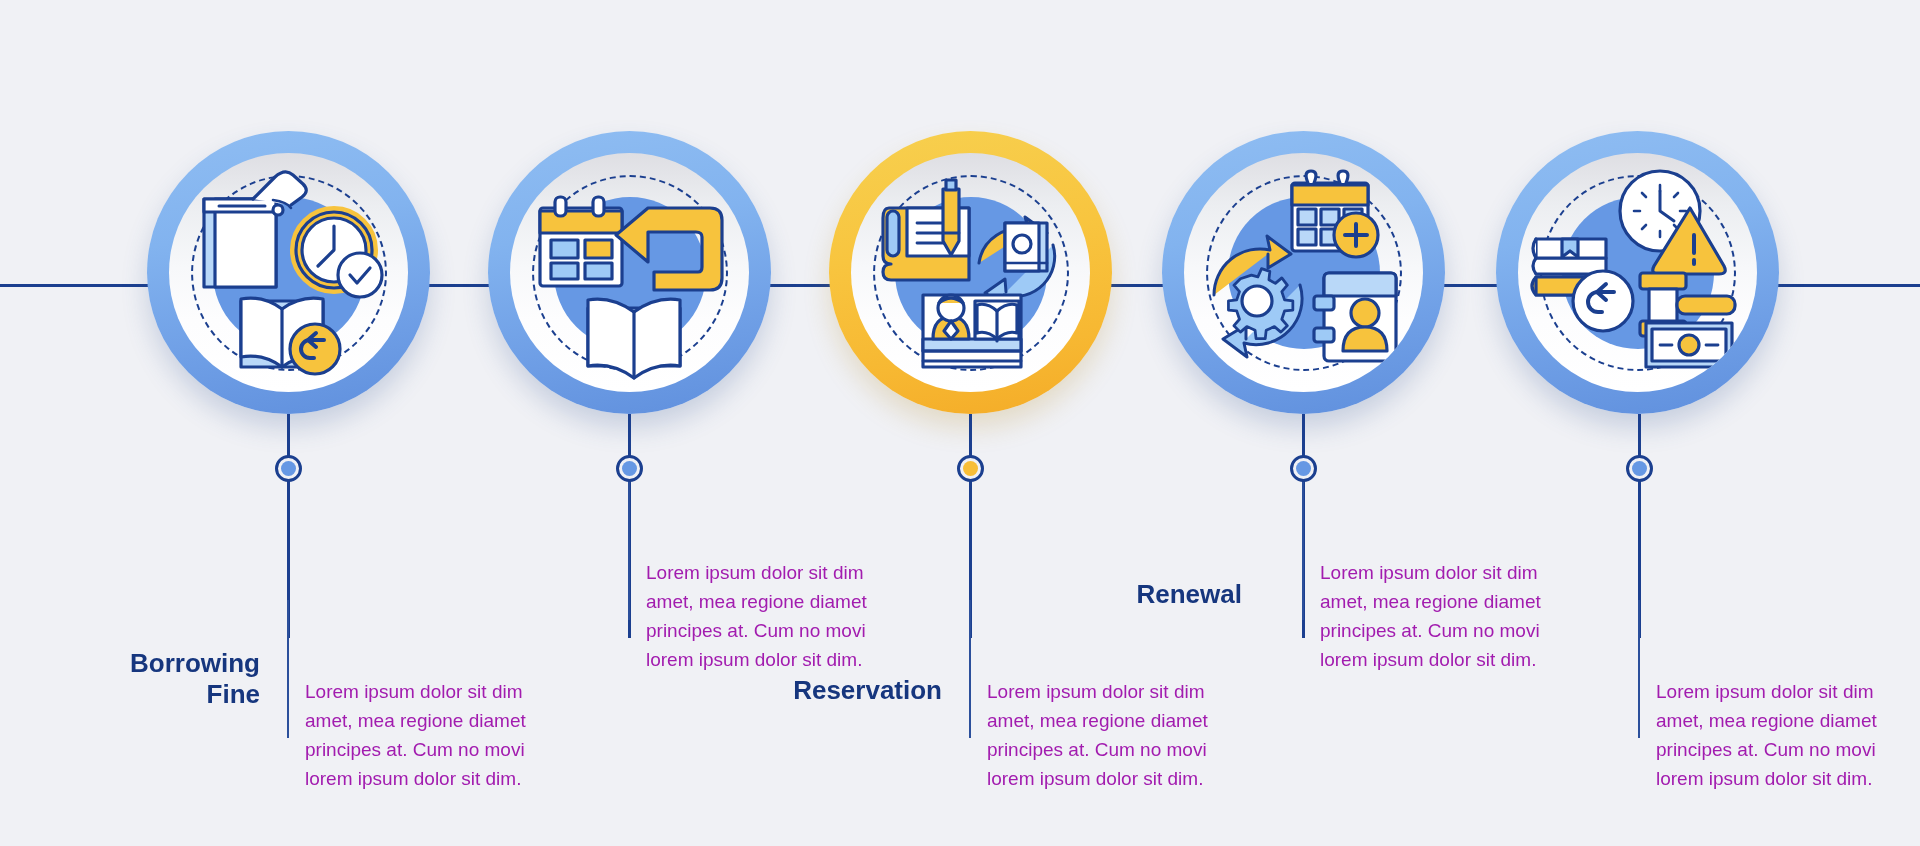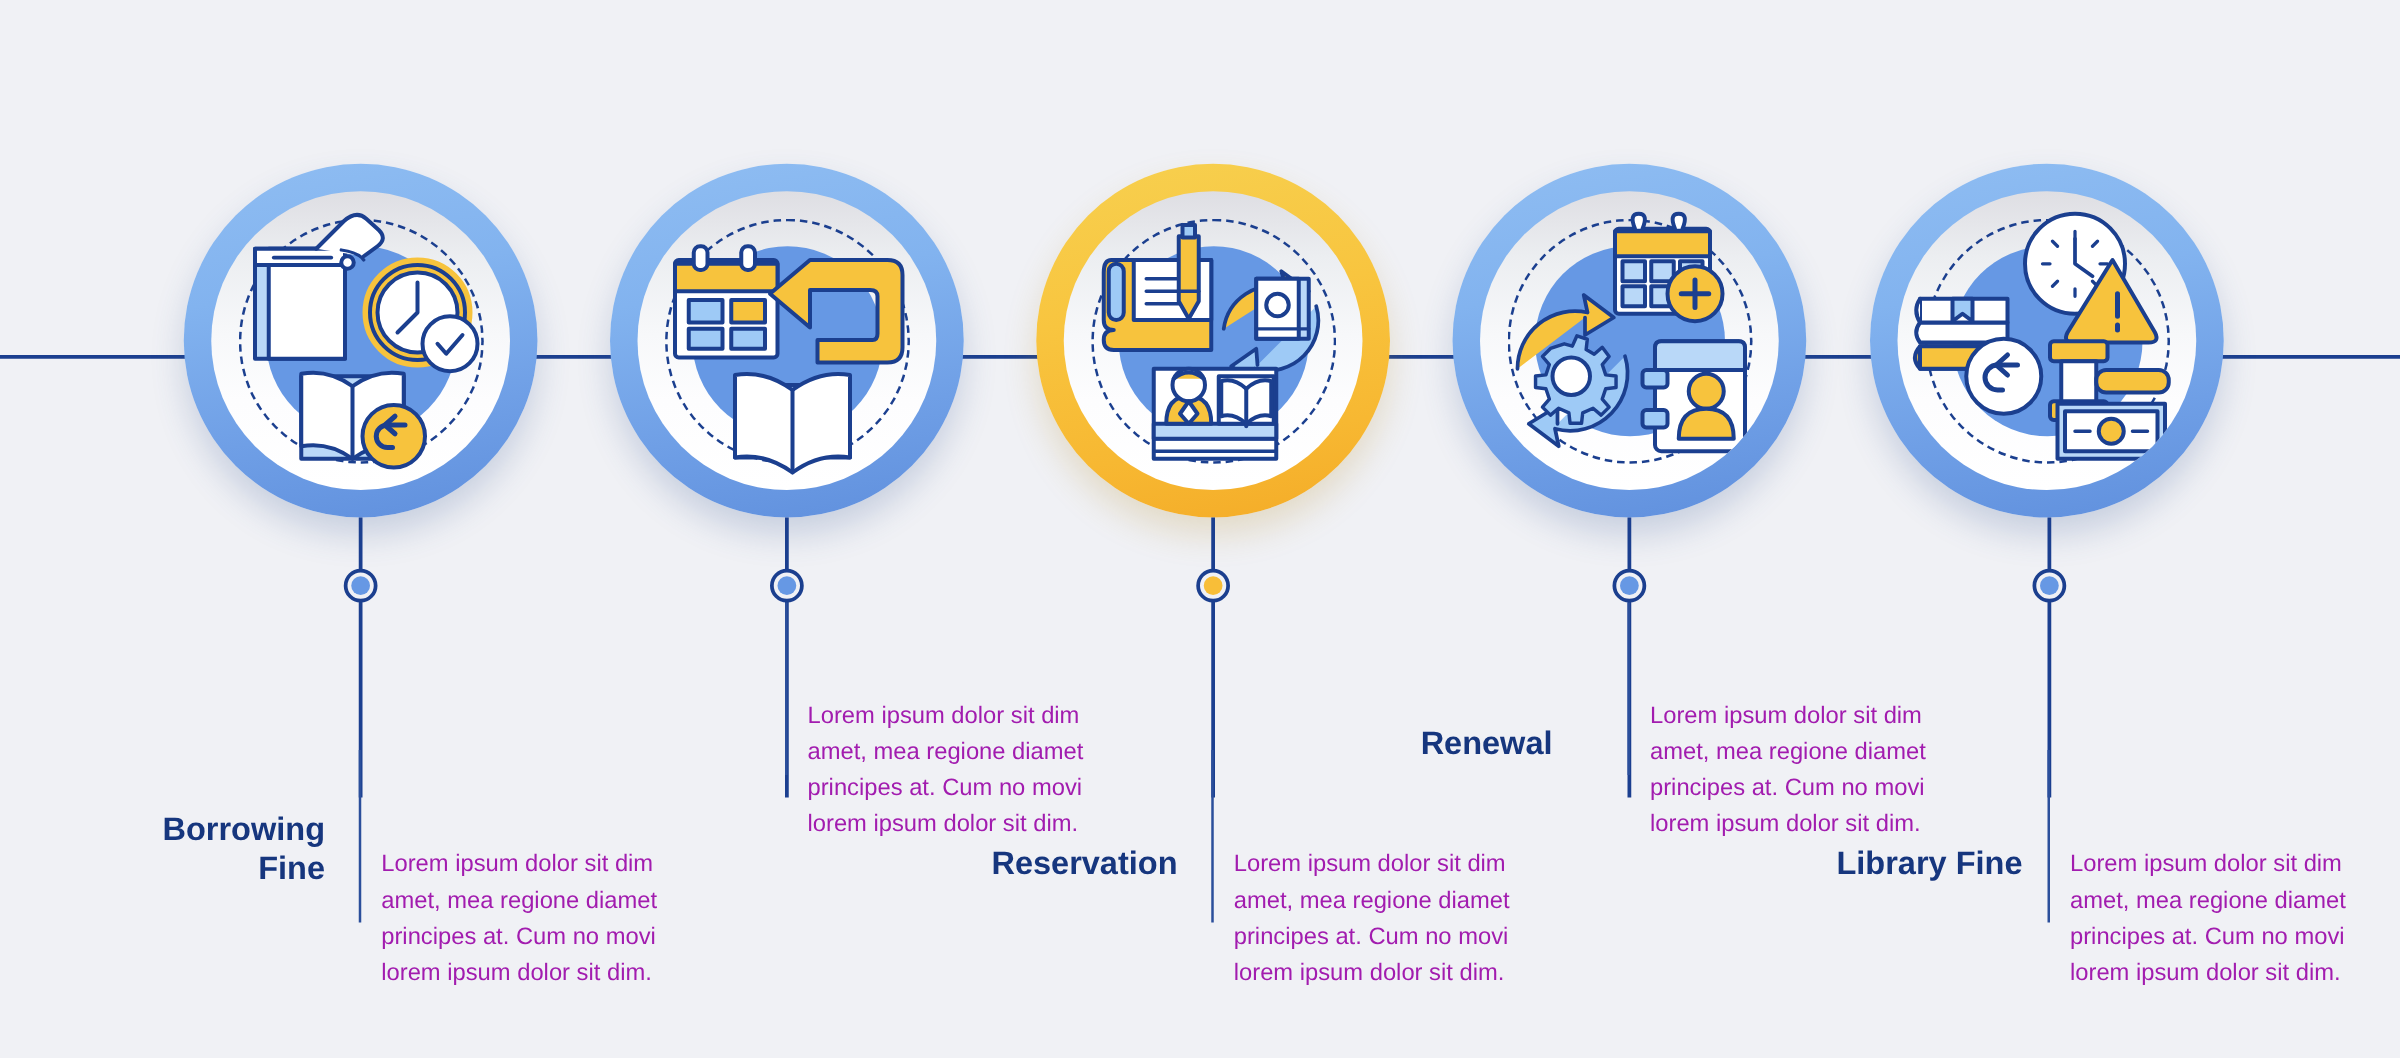--- a/index.html
+++ b/index.html
@@ -293,17 +293,16 @@
           <circle cx="171" cy="192" r="10" fill="#f7c33d"></circle>
           <path d="M142 192 h12 M188 192 h12" stroke-width="2.8"></path>
         </g>
       </svg>
     </div>
   </div>
   <div class="stem" style="left:1638px; top:414px; height:224px;"></div>
   <div class="dot" style="left:1626px; top:455px;">
       <i></i>
     </div>
-  <div class="label" style="left:1400px; top:675px; width:218px;">Library Fine</div>
   <div class="sep" style="left:1638px; top:600px; height:138px;"></div>
   <div class="body" style="left:1656px; top:633px;">Lorem ipsum dolor sit dim amet, mea regione diamet principes at. Cum no movi lorem ipsum dolor sit dim.</div>
 
 </div>
 
 </body></html>

